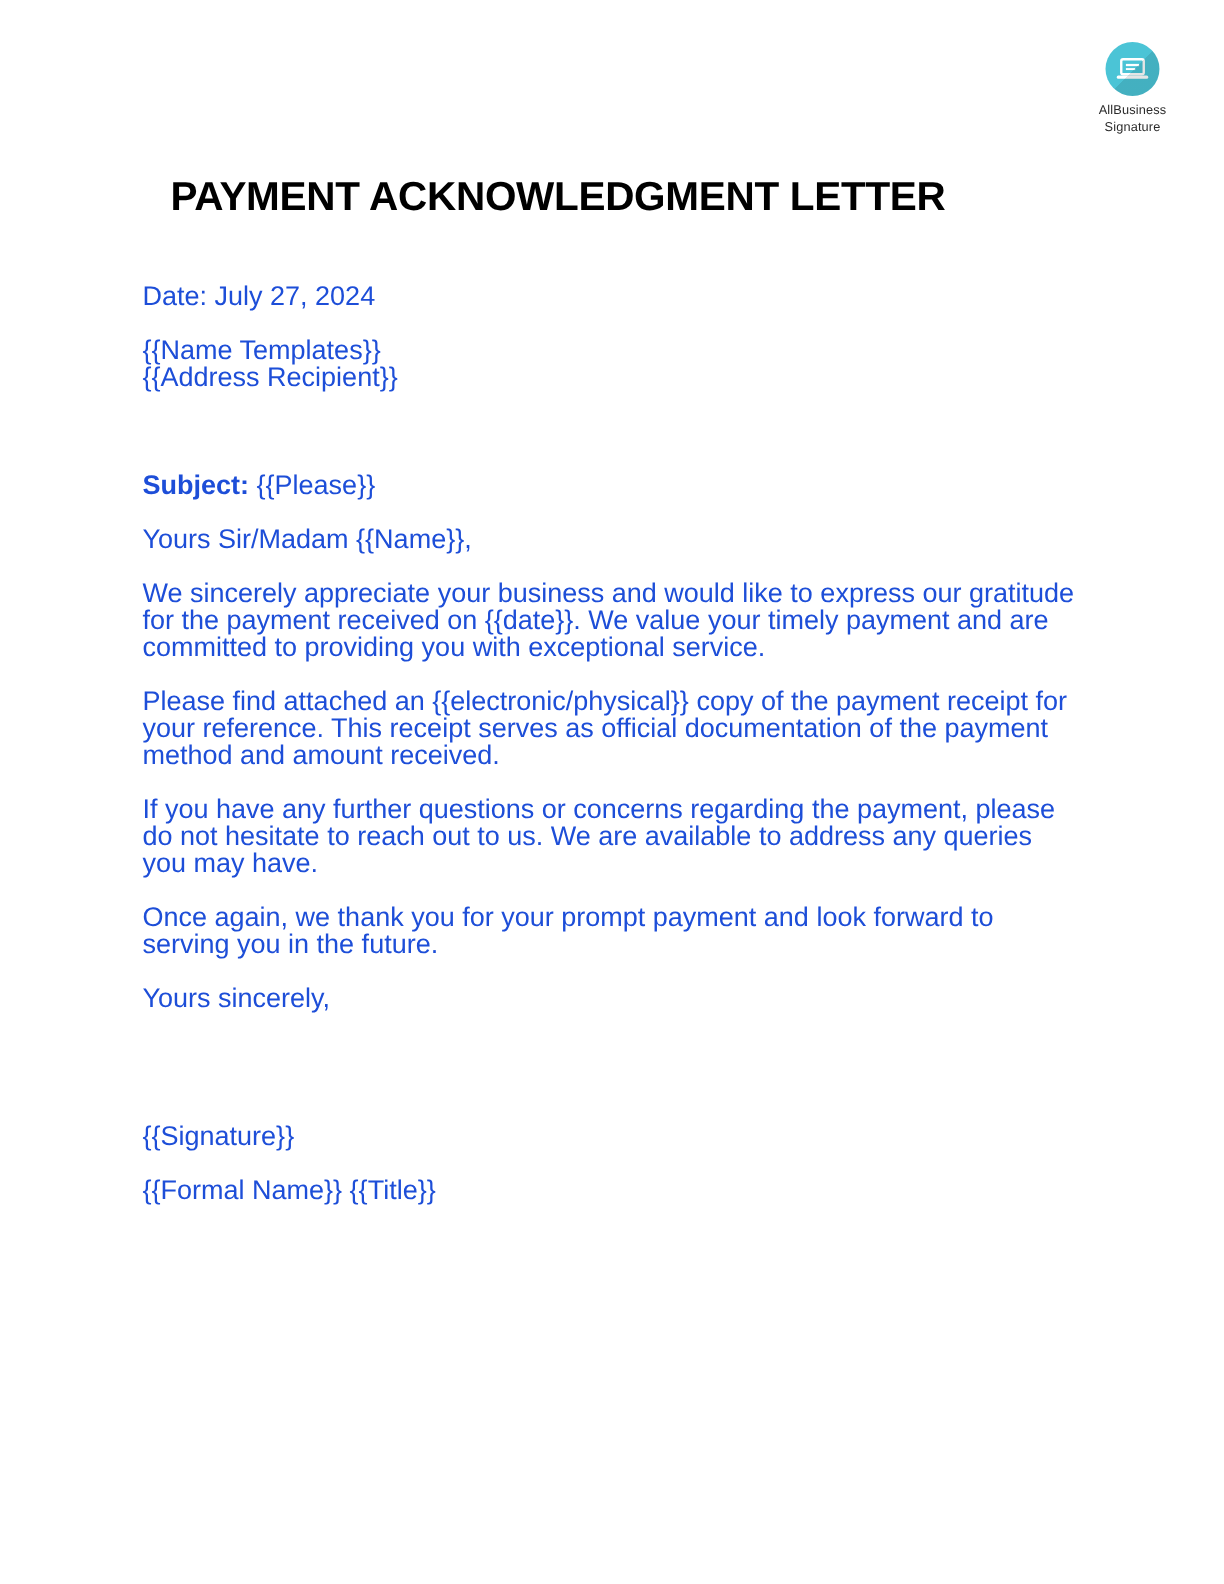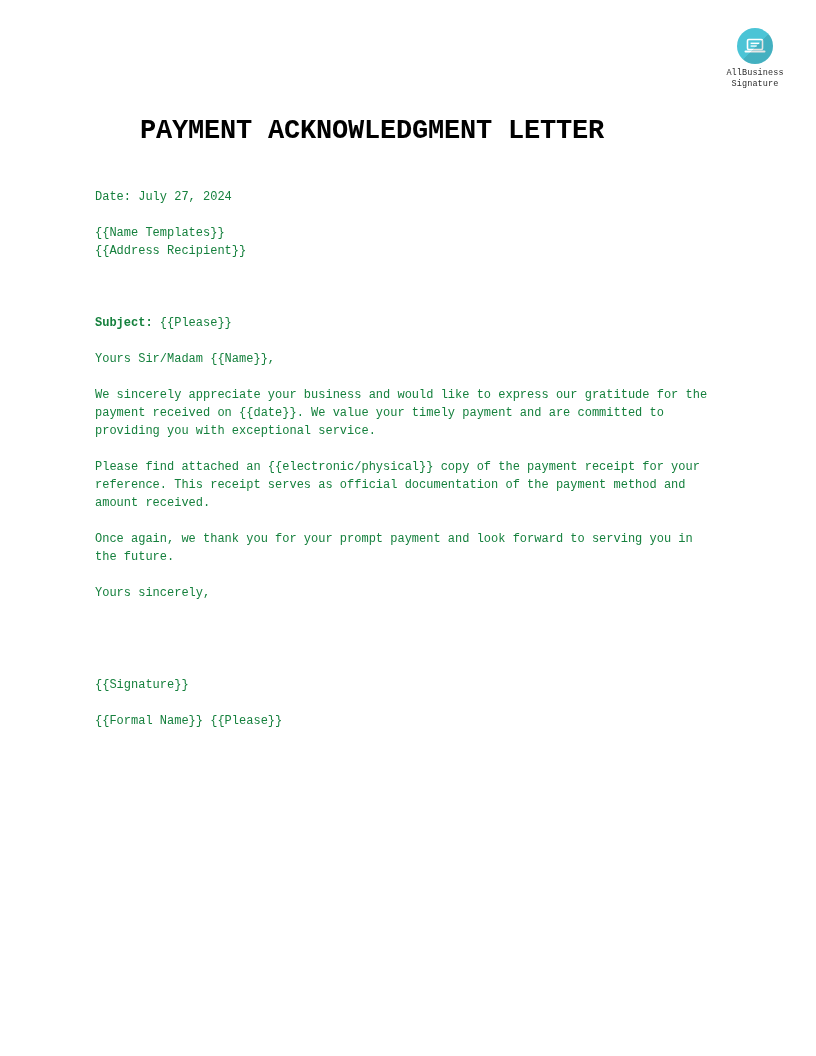--- a/index.html
+++ b/index.html
@@ -14,21 +14,20 @@
     color: #1a1a1a;
     position: relative;
     overflow: hidden;
   }
 
   .page {
     position: relative;
     width: 816px;
     height: 1056px;
     background: #ffffff;
-    font-family: Liberation Mono, monospace;
   }
 
   
   .brand {
     position: absolute;
     top: 28px;
     left: 713px;
     width: 84px;
     text-align: center;
   }
@@ -79,23 +78,23 @@
     letter-spacing: -0.2px;
     color: #000000;
   }
 
   
   .letter {
     position: absolute;
     top: 188px;
     left: 95px;
     width: 626px;
-    font-size: 12px;
+    font-size: 18px;
     line-height: 18px;
-    color: #15803d;
+    color: #1d4ed8;
   }
   .letter p {
     margin: 0;
   }
   .block {
     margin: 0 0 18px 0;
   }
   .block:last-child {
     margin-bottom: 0;
   }
@@ -151,33 +150,36 @@
     </div>
 
     <div class="block">
       <p>We sincerely appreciate your business and would like to express our gratitude for the payment received on {{date}}. We value your timely payment and are committed to providing you with exceptional service.</p>
     </div>
 
     <div class="block">
       <p>Please find attached an {{electronic/physical}} copy of the payment receipt for your reference. This receipt serves as official documentation of the payment method and amount received.</p>
     </div>
 
+    <div class="block">
+      <p>If you have any further questions or concerns regarding the payment, please do not hesitate to reach out to us. We are available to address any queries you may have.</p>
+    </div>
 
     <div class="block">
       <p>Once again, we thank you for your prompt payment and look forward to serving you in the future.</p>
     </div>
 
     <div class="block">
       <p>Yours sincerely,</p>
     </div>
 
     <div class="spacer-sig"></div>
 
     <div class="block">
       <p>{{Signature}}</p>
     </div>
 
     <div class="block">
-      <p>{{Formal Name}} {{Please}}</p>
+      <p>{{Formal Name}} {{Title}}</p>
     </div>
 
   </div>
 </div>
 
 </body></html>

